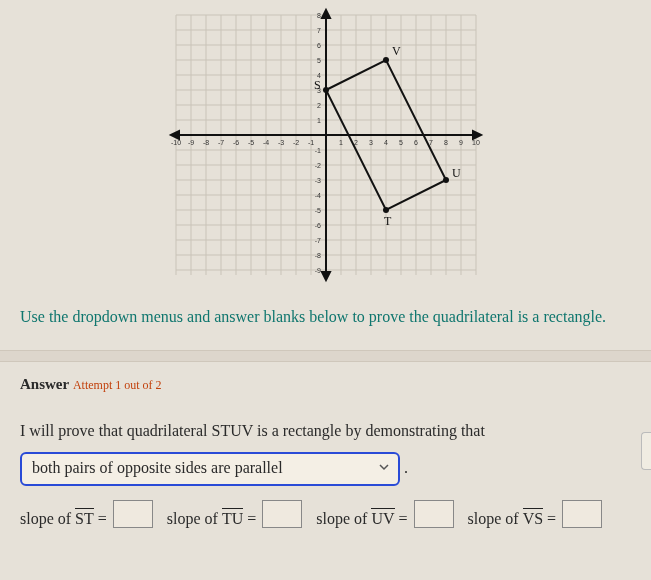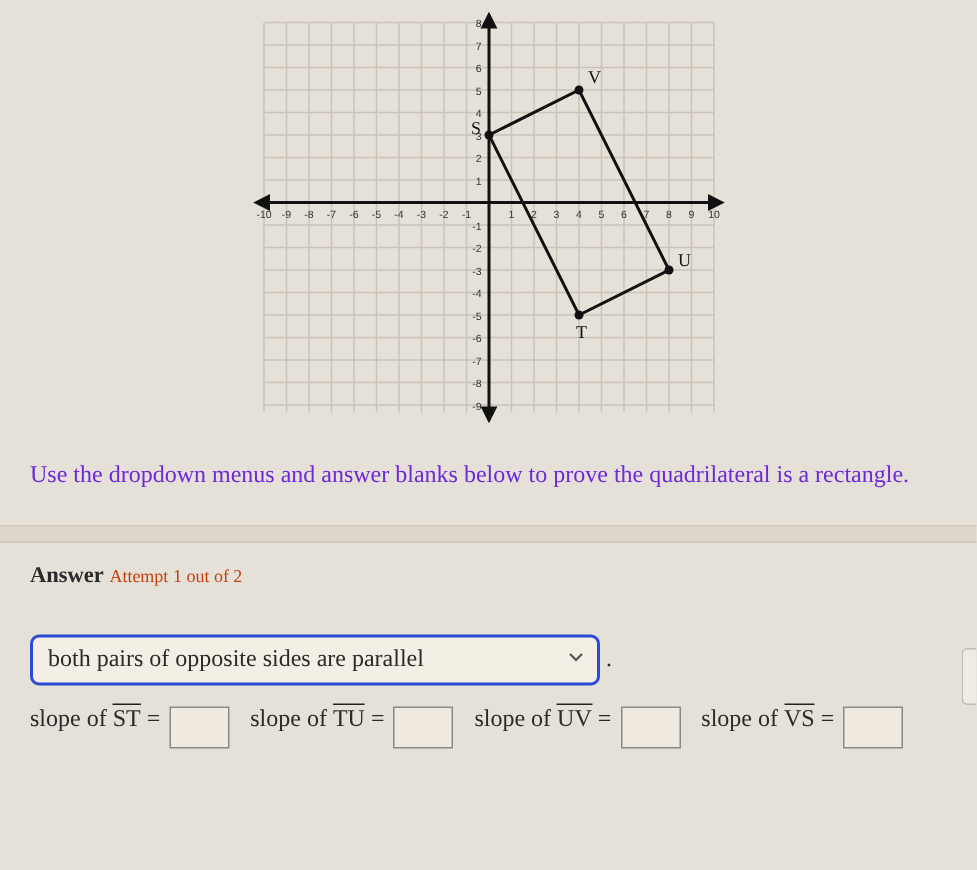--- a/index.html
+++ b/index.html
@@ -1,31 +1,31 @@
 <!DOCTYPE html>
 <html><head>
 <meta charset="utf-8">
 <style>
 *{box-sizing:border-box;margin:0;padding:0}
 body{width:651px;height:580px;background:#e6e1d8;font-family:Georgia,serif;color:#2a2a2a;overflow:hidden;position:relative}
 .graph-area{width:360px;height:290px;margin:0 auto;padding-top:5px;position:relative}
 svg.grid{display:block;margin:0 auto}
-.instruction{padding:18px 20px 10px 20px;font-size:16px;color:#6d28d9}
+.instruction{padding:18px 20px 10px 20px;font-size:16px;color:#0f766e}
 .hrbar{height:12px;background:#ddd6cc;margin:14px 0 0 0;border-top:1px solid #cfc7bb;border-bottom:1px solid #cfc7bb}
 .answer-header{padding:14px 20px 8px 20px;font-size:15px}
 .answer-header b{font-weight:bold;margin-right:0}
 .attempt{font-size:12px;color:#c2410c}
 .proof{padding:16px 20px 8px 20px;font-size:16px;line-height:1.8}
 .dropdown{display:inline-flex;align-items:center;justify-content:space-between;border:2px solid #2a4bd7;border-radius:6px;background:#f4efe5;padding:4px 8px 4px 10px;min-width:380px;height:34px;cursor:pointer}
 .dropdown .chev{margin-left:auto}
 .slopes{display:flex;align-items:center;gap:14px;padding:6px 20px 10px 20px;font-size:16px;white-space:nowrap}
 .seg{position:relative;display:inline-block}
 .seg::before{content:"";position:absolute;left:0;right:0;top:-2px;border-top:1px solid #222}
 .ans-box{display:inline-block;width:40px;height:28px;border:1px solid #888;background:#efe9df;vertical-align:middle;margin-left:2px}
-.slope-item{display:flex;align-items:flex-start;gap:4px}
+.slope-item{display:flex;align-items:flex-end;gap:4px}
 .edge-btn{position:absolute;right:0;top:432px;width:10px;height:38px;background:#f0ece2;border:1px solid #bbb;border-right:none;border-radius:4px 0 0 4px}
 </style>
 </head>
 <body>
 
 <div class="graph-area">
 <svg class="grid" width="320" height="280" viewBox="0 0 320 280">
   <g stroke="#c9c3b8" stroke-width="1">
     <line x1="10" y1="10" x2="10" y2="270"></line>
         <line x1="25" y1="10" x2="25" y2="270"></line>
@@ -136,20 +136,21 @@
 <div class="instruction">Use the dropdown menus and answer blanks below to prove the quadrilateral is a rectangle.</div>
 
 <div class="hrbar"></div>
 
 <div class="answer-header">
   <b>Answer</b>
   <span class="attempt">Attempt 1 out of 2</span>
 </div>
 
 <div class="proof">
+  <div>I will prove that quadrilateral STUV is a rectangle by demonstrating that</div>
   <div style="display:flex;align-items:center;gap:4px;margin-top:6px">
     <div class="dropdown">
       <span>both pairs of opposite sides are parallel</span>
       <span class="chev">
         <svg width="12" height="12" viewBox="0 0 12 12">
             <path d="M2 4 L6 8 L10 4" stroke="#555" stroke-width="1.5" fill="none"></path>
           </svg>
       </span>
     </div>
     <span>.</span>

